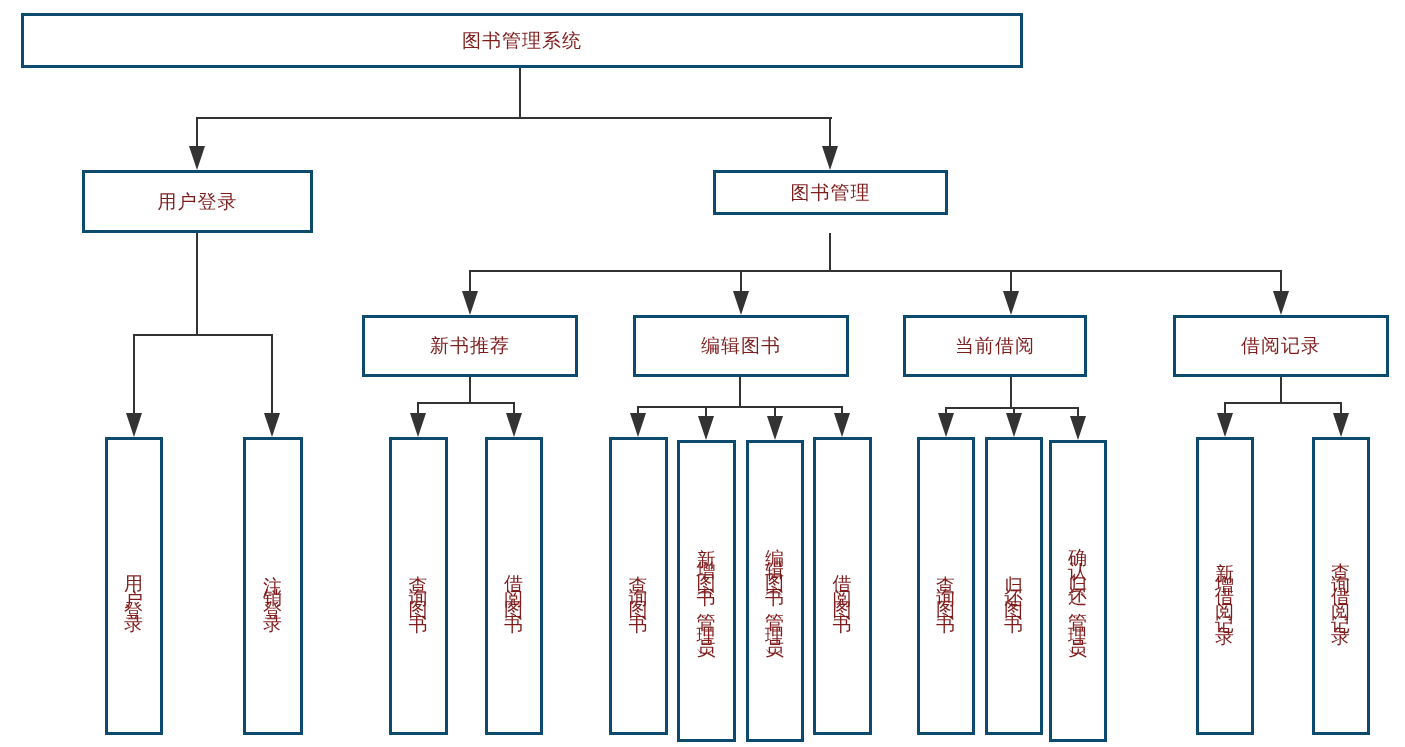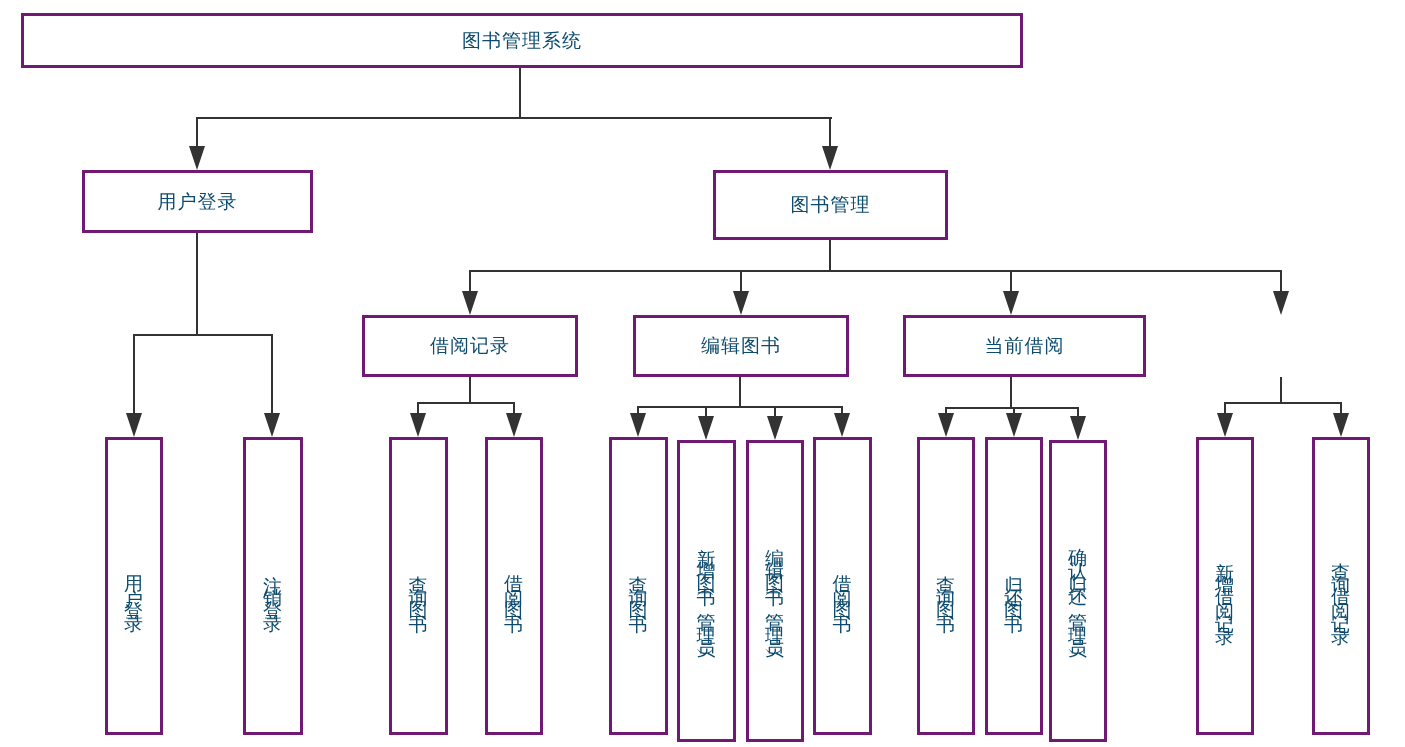--- a/index.html
+++ b/index.html
@@ -6,26 +6,26 @@
   .stage{
     position:relative;
     width:1405px;height:747px;
     background:#ffffff;
     font-family:"Liberation Sans","DejaVu Sans",sans-serif;
     overflow:hidden;
   }
   .box{
     position:absolute;
     background:#ffffff;
-    border:3px solid #701a75;
+    border:3px solid #0c4a6e;
     box-sizing:border-box;
     display:flex;
     align-items:center;
     justify-content:center;
-    color:#0c4a6e;
+    color:#7f1d1d;
     font-size:19px;
     letter-spacing:1px;
     text-align:center;
   }
   .box.leaf span.vtext{
     writing-mode:vertical-rl;
     line-height:1;
     letter-spacing:13px;
     white-space:nowrap;
   }
@@ -110,32 +110,35 @@
   <div class="vl" style="left:1340px;top:402px;height:14px"></div>
   <div class="arr" style="left:1333px;top:413px"></div>
 
   <div class="box" style="left:21px;top:13px;width:1002px;height:55px">
     <span>图书管理系统</span>
   </div>
 
   <div class="box" style="left:82px;top:170px;width:231px;height:63px">
     <span>用户登录</span>
   </div>
-  <div class="box" style="left:713px;top:170px;width:235px;height:70px">
+  <div class="box" style="left:713px;top:170px;width:235px;height:45px">
     <span>图书管理</span>
   </div>
 
   <div class="box" style="left:362px;top:315px;width:216px;height:62px">
-    <span>借阅记录</span>
+    <span>新书推荐</span>
   </div>
   <div class="box" style="left:633px;top:315px;width:216px;height:62px">
     <span>编辑图书</span>
   </div>
-  <div class="box" style="left:903px;top:315px;width:243px;height:62px">
+  <div class="box" style="left:903px;top:315px;width:184px;height:62px">
     <span>当前借阅</span>
+  </div>
+  <div class="box" style="left:1173px;top:315px;width:216px;height:62px">
+    <span>借阅记录</span>
   </div>
 
   <div class="box leaf" style="left:105px;top:437px;width:58px;height:298px">
     <span class="vtext">用户登录</span>
   </div>
   <div class="box leaf" style="left:243px;top:437px;width:60px;height:298px">
     <span class="vtext">注销登录</span>
   </div>
 
   <div class="box leaf" style="left:389px;top:437px;width:59px;height:298px">

